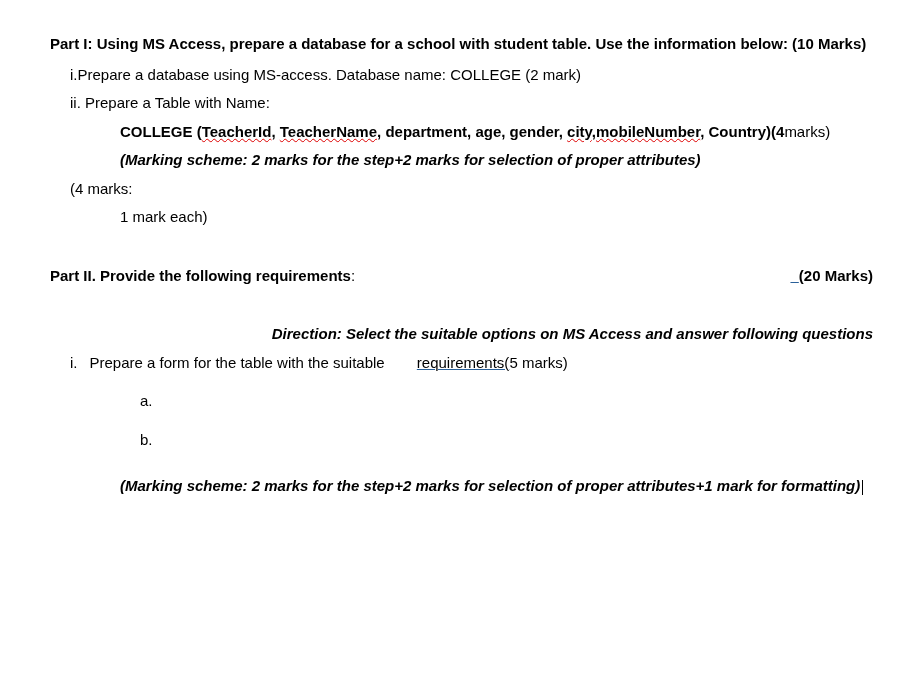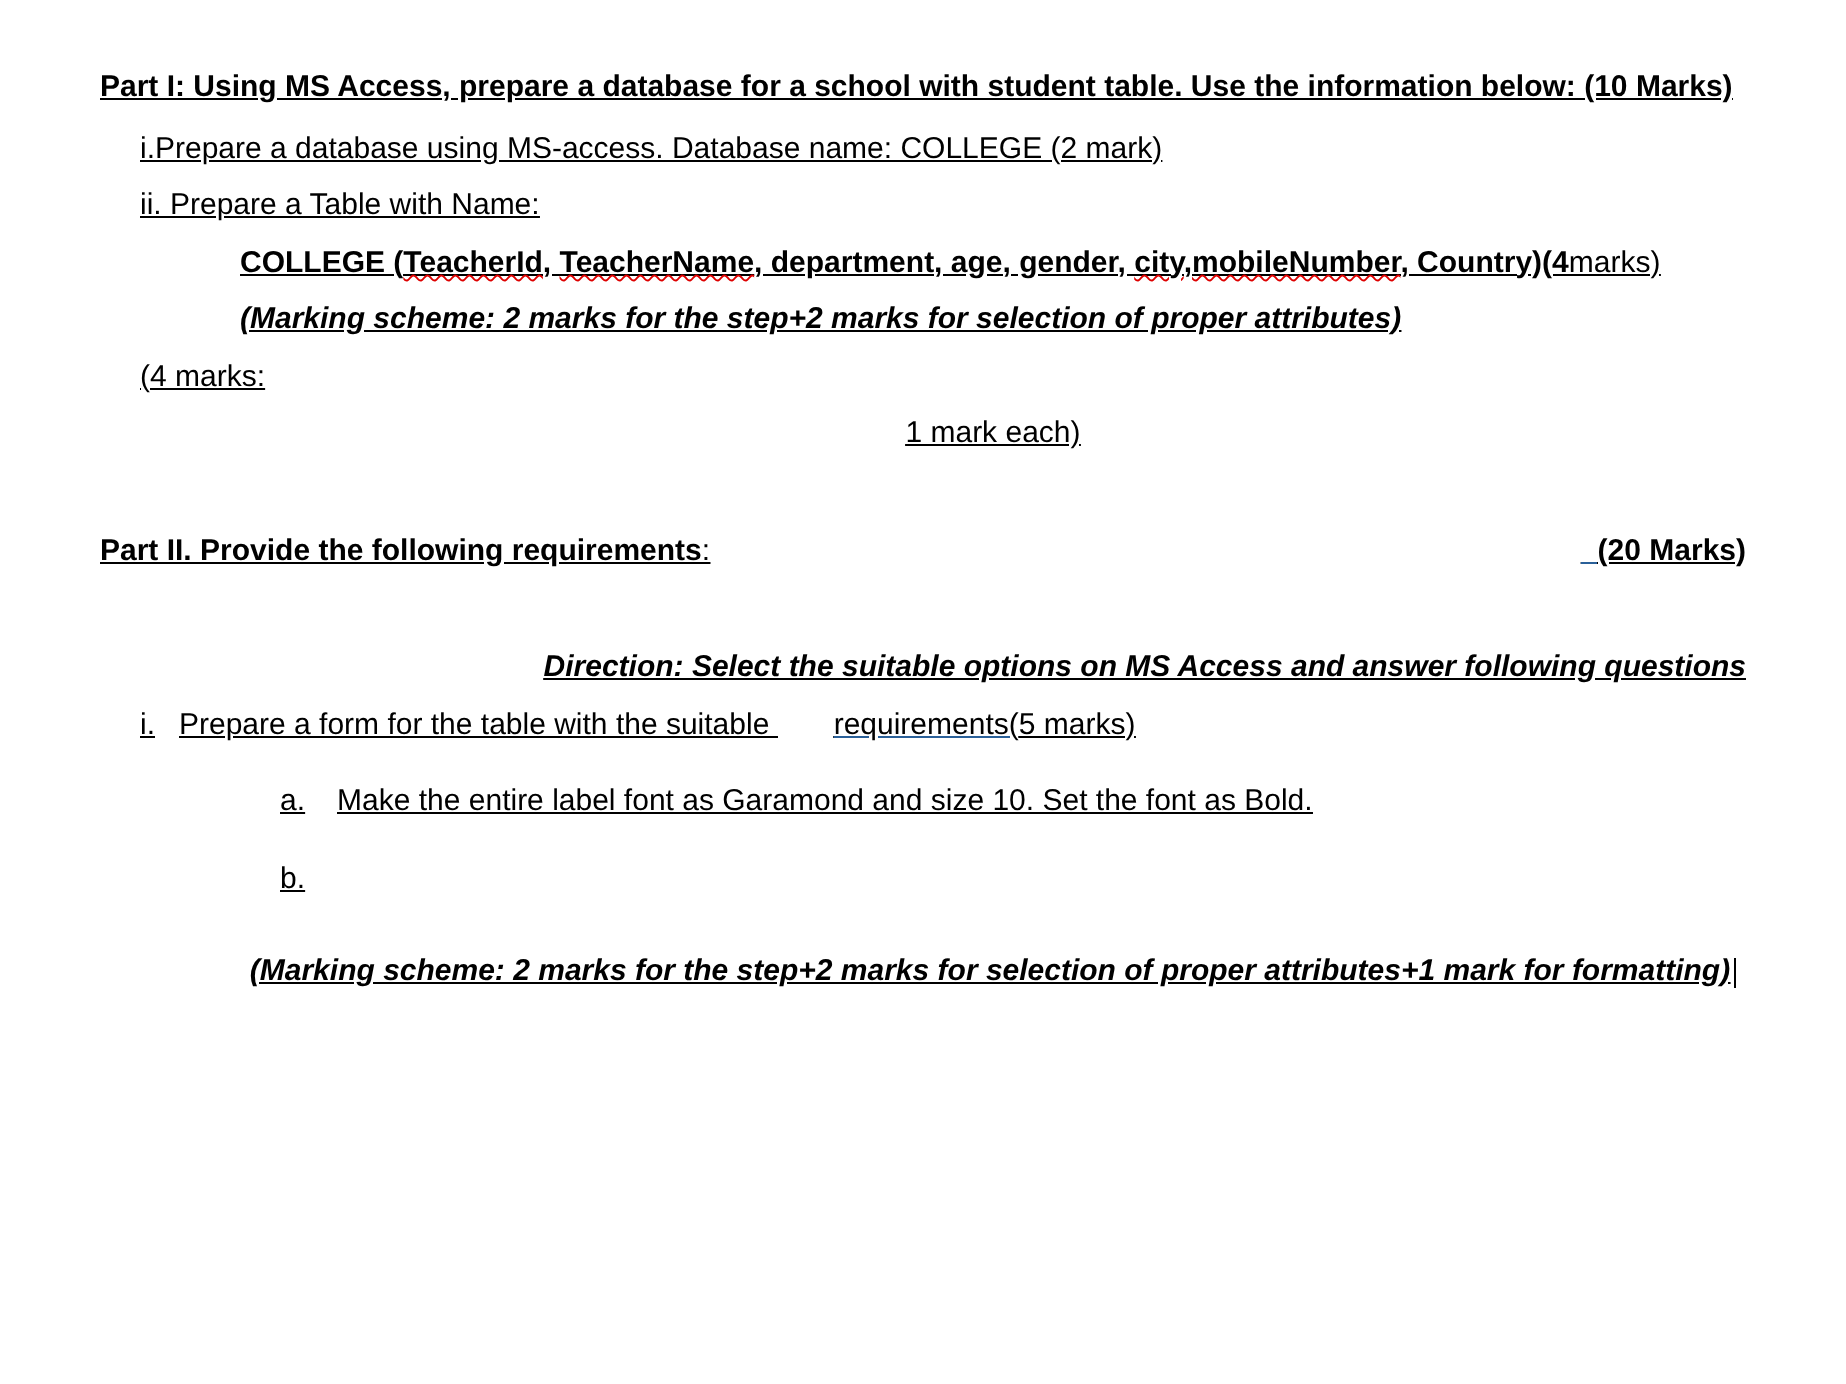--- a/index.html
+++ b/index.html
@@ -1,19 +1,18 @@
 <!DOCTYPE html>
 <html><head>
   <meta charset="utf-8">
   <style>
     * {
       margin: 0;
       padding: 0;
       box-sizing: border-box;
-      text-decoration: underline;
     }
     body {
       font-family: Arial, Helvetica, sans-serif;
       font-size: 15px;
       line-height: 1.9;
       color: #000;
       background: #fff;
       padding: 30px 50px;
       width: 923px;
     }
@@ -26,21 +25,20 @@
     .part-heading {
       font-weight: bold;
       text-align: justify;
       margin-bottom: 2px;
     }
     .indent-1 {
       padding-left: 20px;
     }
     .indent-2 {
       padding-left: 70px;
-      text-align: center;
     }
     .indent-3 {
       padding-left: 90px;
     }
     .wavy-red {
       text-decoration-line: underline;
       text-decoration-style: wavy;
       text-decoration-color: #d00;
       text-decoration-thickness: 1px;
       margin-top: 35px;
@@ -130,21 +128,20 @@
 
 <div class="indent-1 list-item">
   <span class="marker">i.</span>
   <span class="content">
     <span>Prepare a form for the table with the suitable </span><span class="blue-underline">requirements(</span><span>5 marks)</span>
   </span>
 </div>
 
 <div class="indent-3 sub-item">
   <span class="marker">a.</span>
-  <span>Make the   entire label font as Garamond and size 10. Set the font as    Bold.</span>
 </div>
 
 <div class="indent-3 sub-item">
   <span class="marker">b.</span>
 </div>
 
 <div class="indent-2 bold italic para-gap">
   <span>(Marking scheme: 2 marks for the step+2 marks for selection of proper attributes+1 mark for formatting)</span><span class="cursor-mark"></span>
 </div>
 

